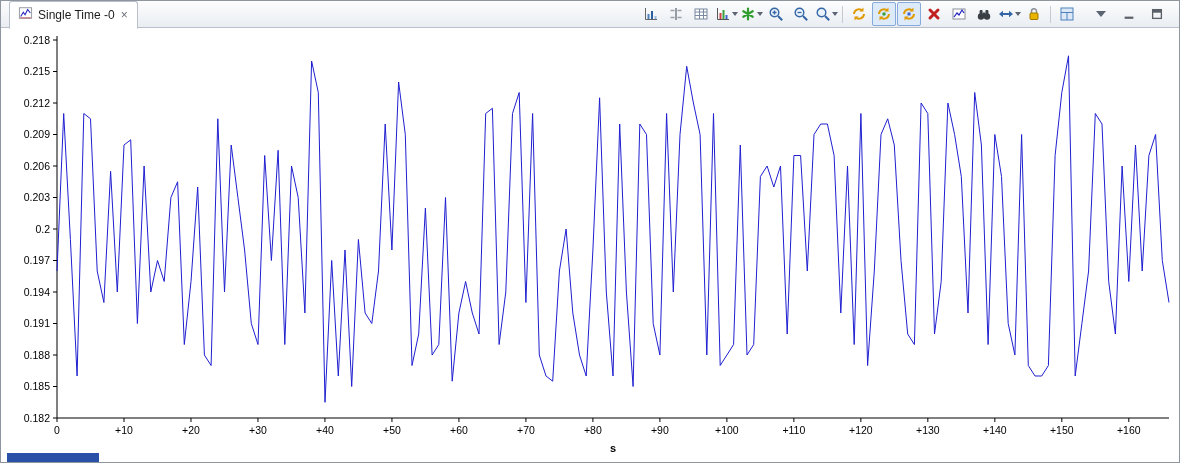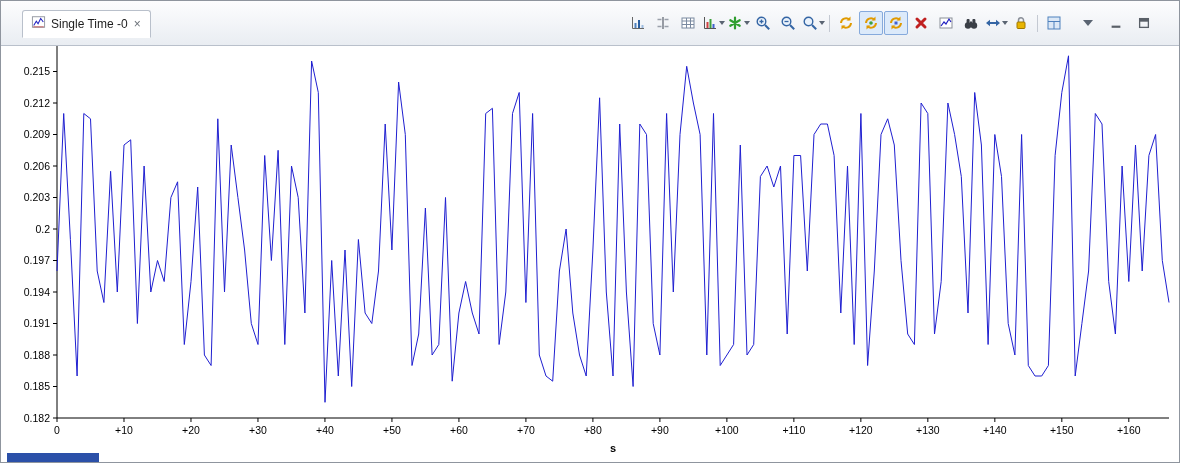--- a/index.html
+++ b/index.html
@@ -1,17 +1,17 @@
 <!DOCTYPE html>
 <html><head>
 <meta charset="utf-8">
 <style>
   html,body{margin:0;padding:0;background:#f4f4f4;font-family:"Liberation Sans",sans-serif;}
   .window{position:relative;width:1180px;height:463px;background:#fff;border:1px solid #8f959e;box-sizing:border-box;overflow:hidden;}
-  .tabbar{position:absolute;top:0;left:0;right:0;height:45px;background:linear-gradient(#fdfdfe,#e9edf2);border-bottom:1px solid #b9c0cb;display:flex;align-items:center;padding:0 21px;box-sizing:border-box;z-index:2;}
+  .tabbar{position:absolute;top:0;left:0;right:0;height:27px;background:linear-gradient(#fdfdfe,#e9edf2);border-bottom:1px solid #b9c0cb;display:flex;align-items:center;padding:0 8px;box-sizing:border-box;z-index:2;}
   .tab{display:flex;align-items:center;gap:5px;height:26px;margin-top:2px;padding:0 8px;background:#fff;border:1px solid #b9c0cb;border-bottom:1px solid #fff;border-radius:3px 3px 0 0;}
   .tab-label{font-size:12px;color:#1c1c1c;white-space:nowrap;}
   .tab-close{font-size:12px;line-height:12px;color:#6a7078;cursor:pointer;padding:0 1px;}
   .toolbar{margin-left:auto;display:flex;align-items:center;gap:1px;padding-right:2px;}
   .tbtn{width:22px;height:22px;display:flex;align-items:center;justify-content:center;border:1px solid transparent;border-radius:2px;cursor:pointer;}
   .tbtn.pressed{background:#dceafa;border-color:#86aadc;}
   .tbtn svg{display:block;}
   .caret{width:0;height:0;border-left:3.5px solid transparent;border-right:3.5px solid transparent;border-top:4px solid #5a6472;margin-left:1px;}
   .sep{width:1px;height:17px;background:#c4c9d2;margin:0 3px;}
   .corner{display:flex;align-items:center;gap:8px;margin-left:10px;padding-right:4px;}

